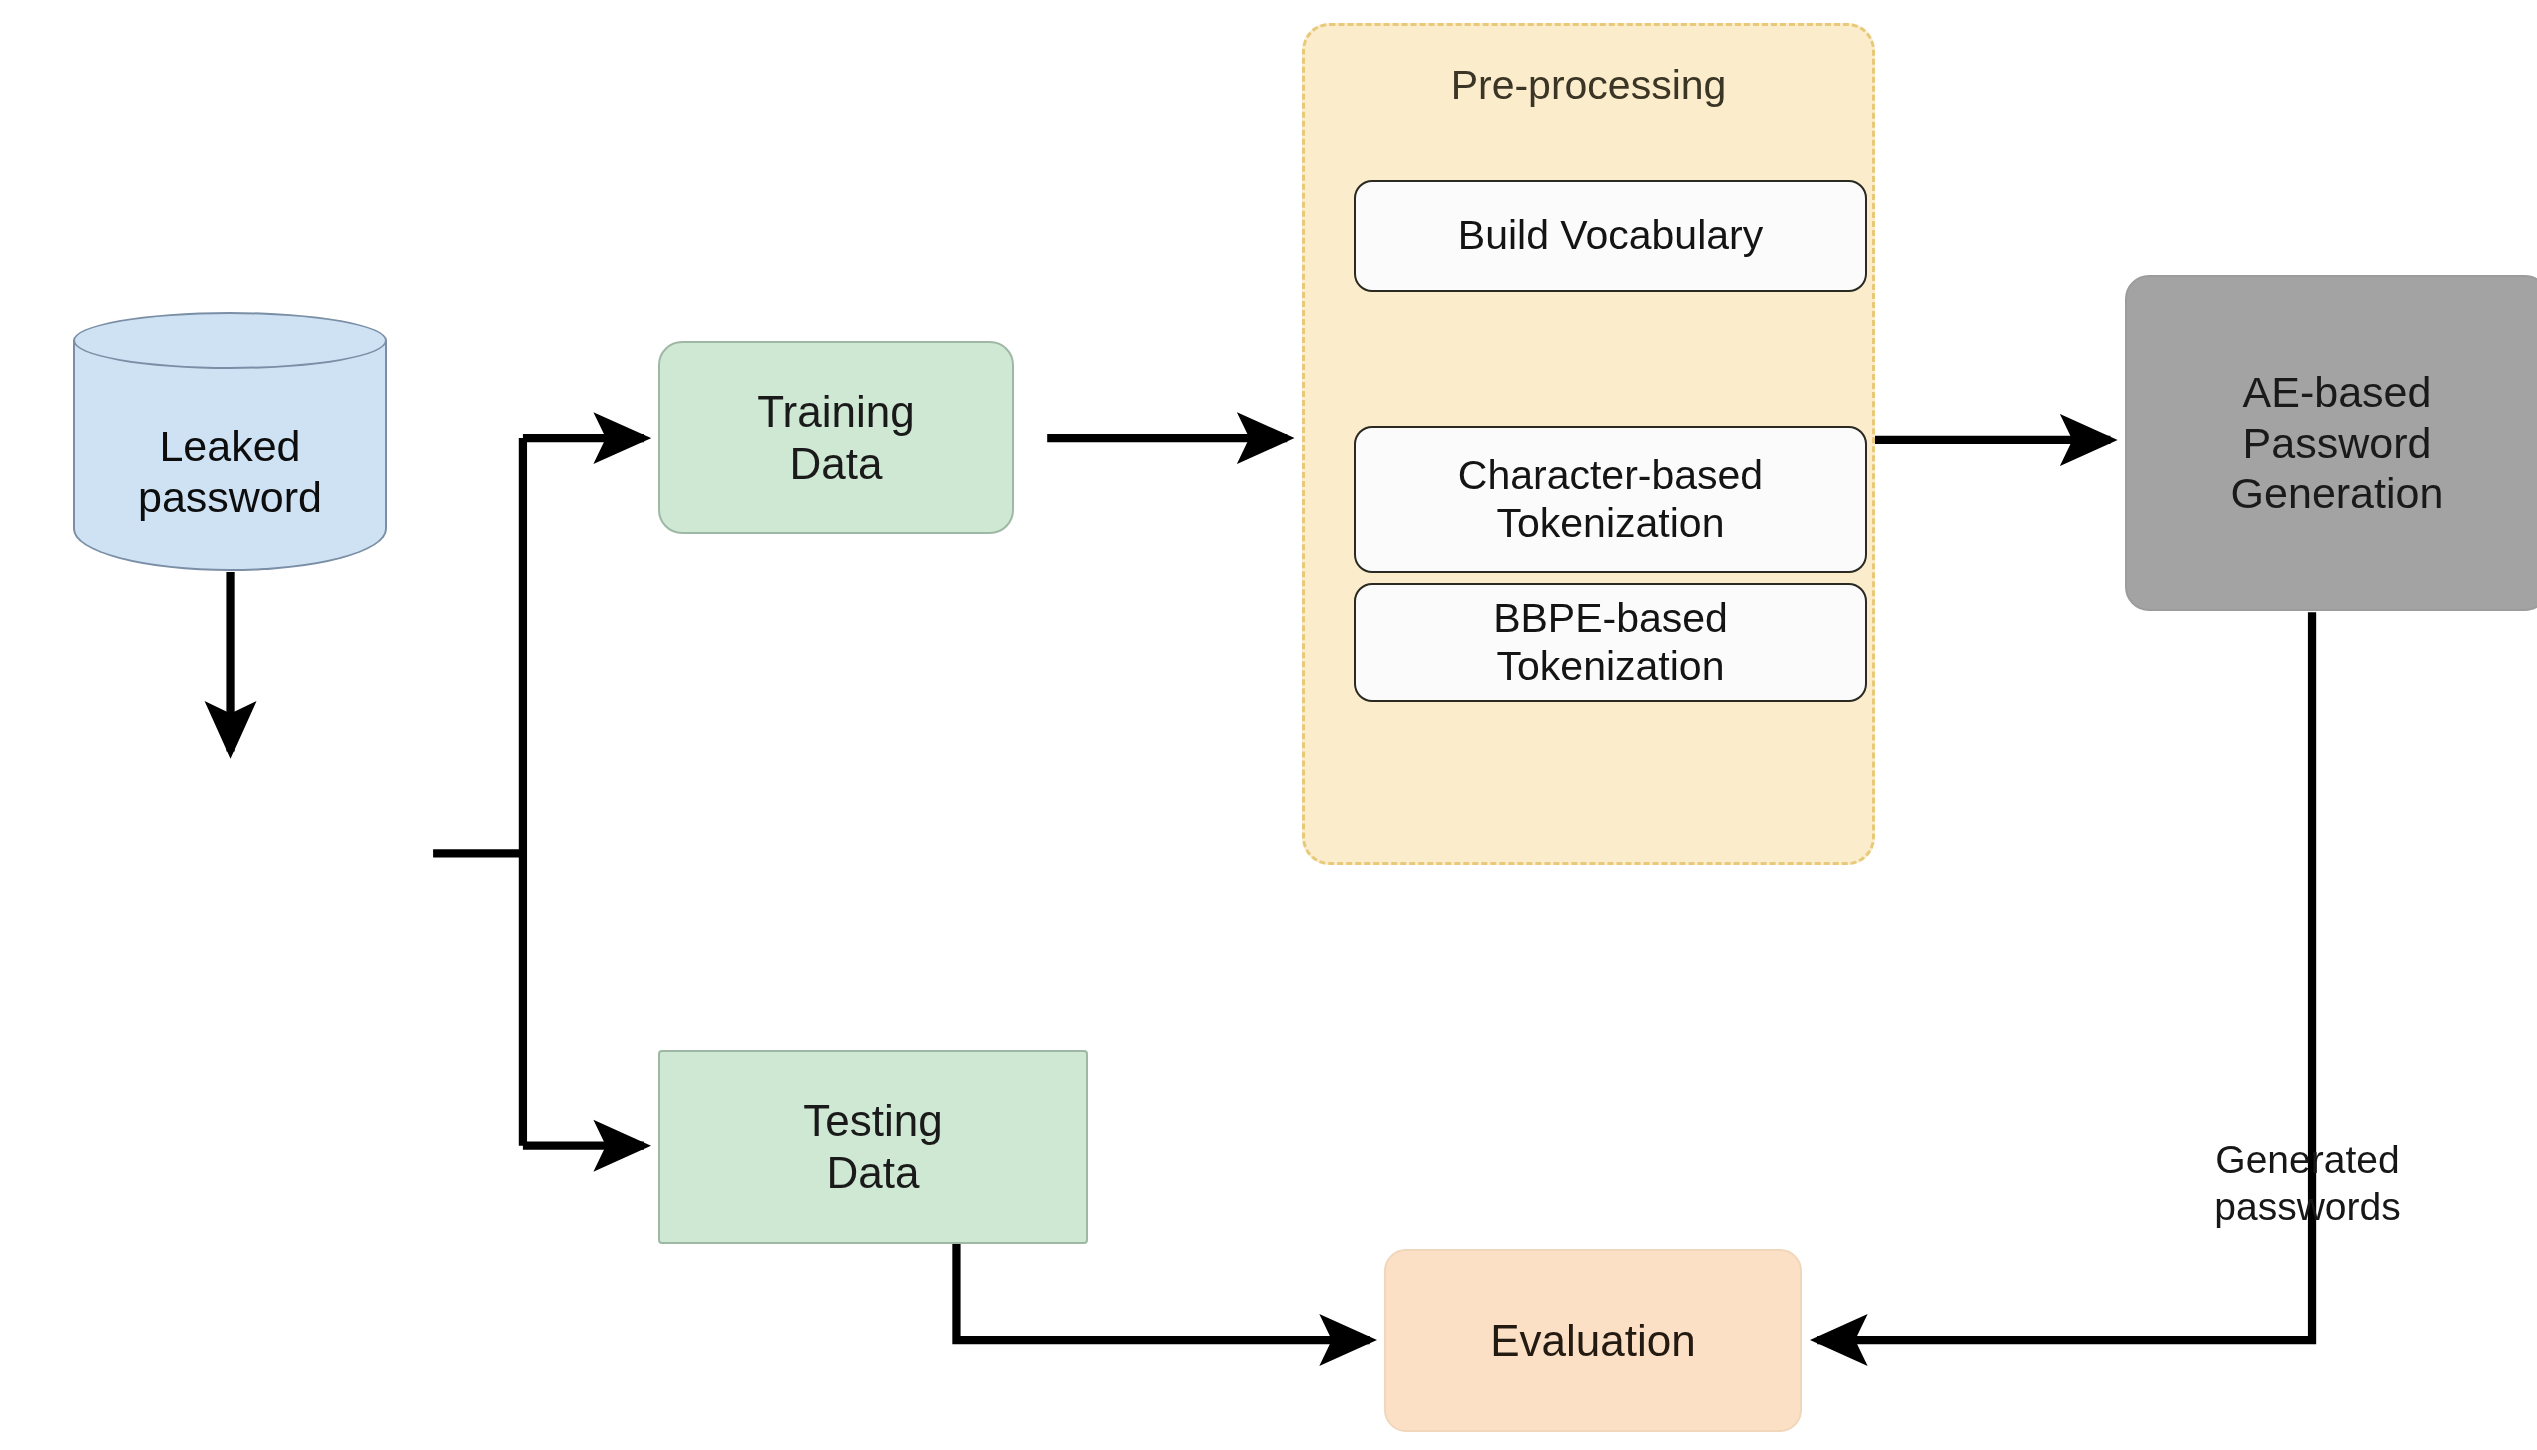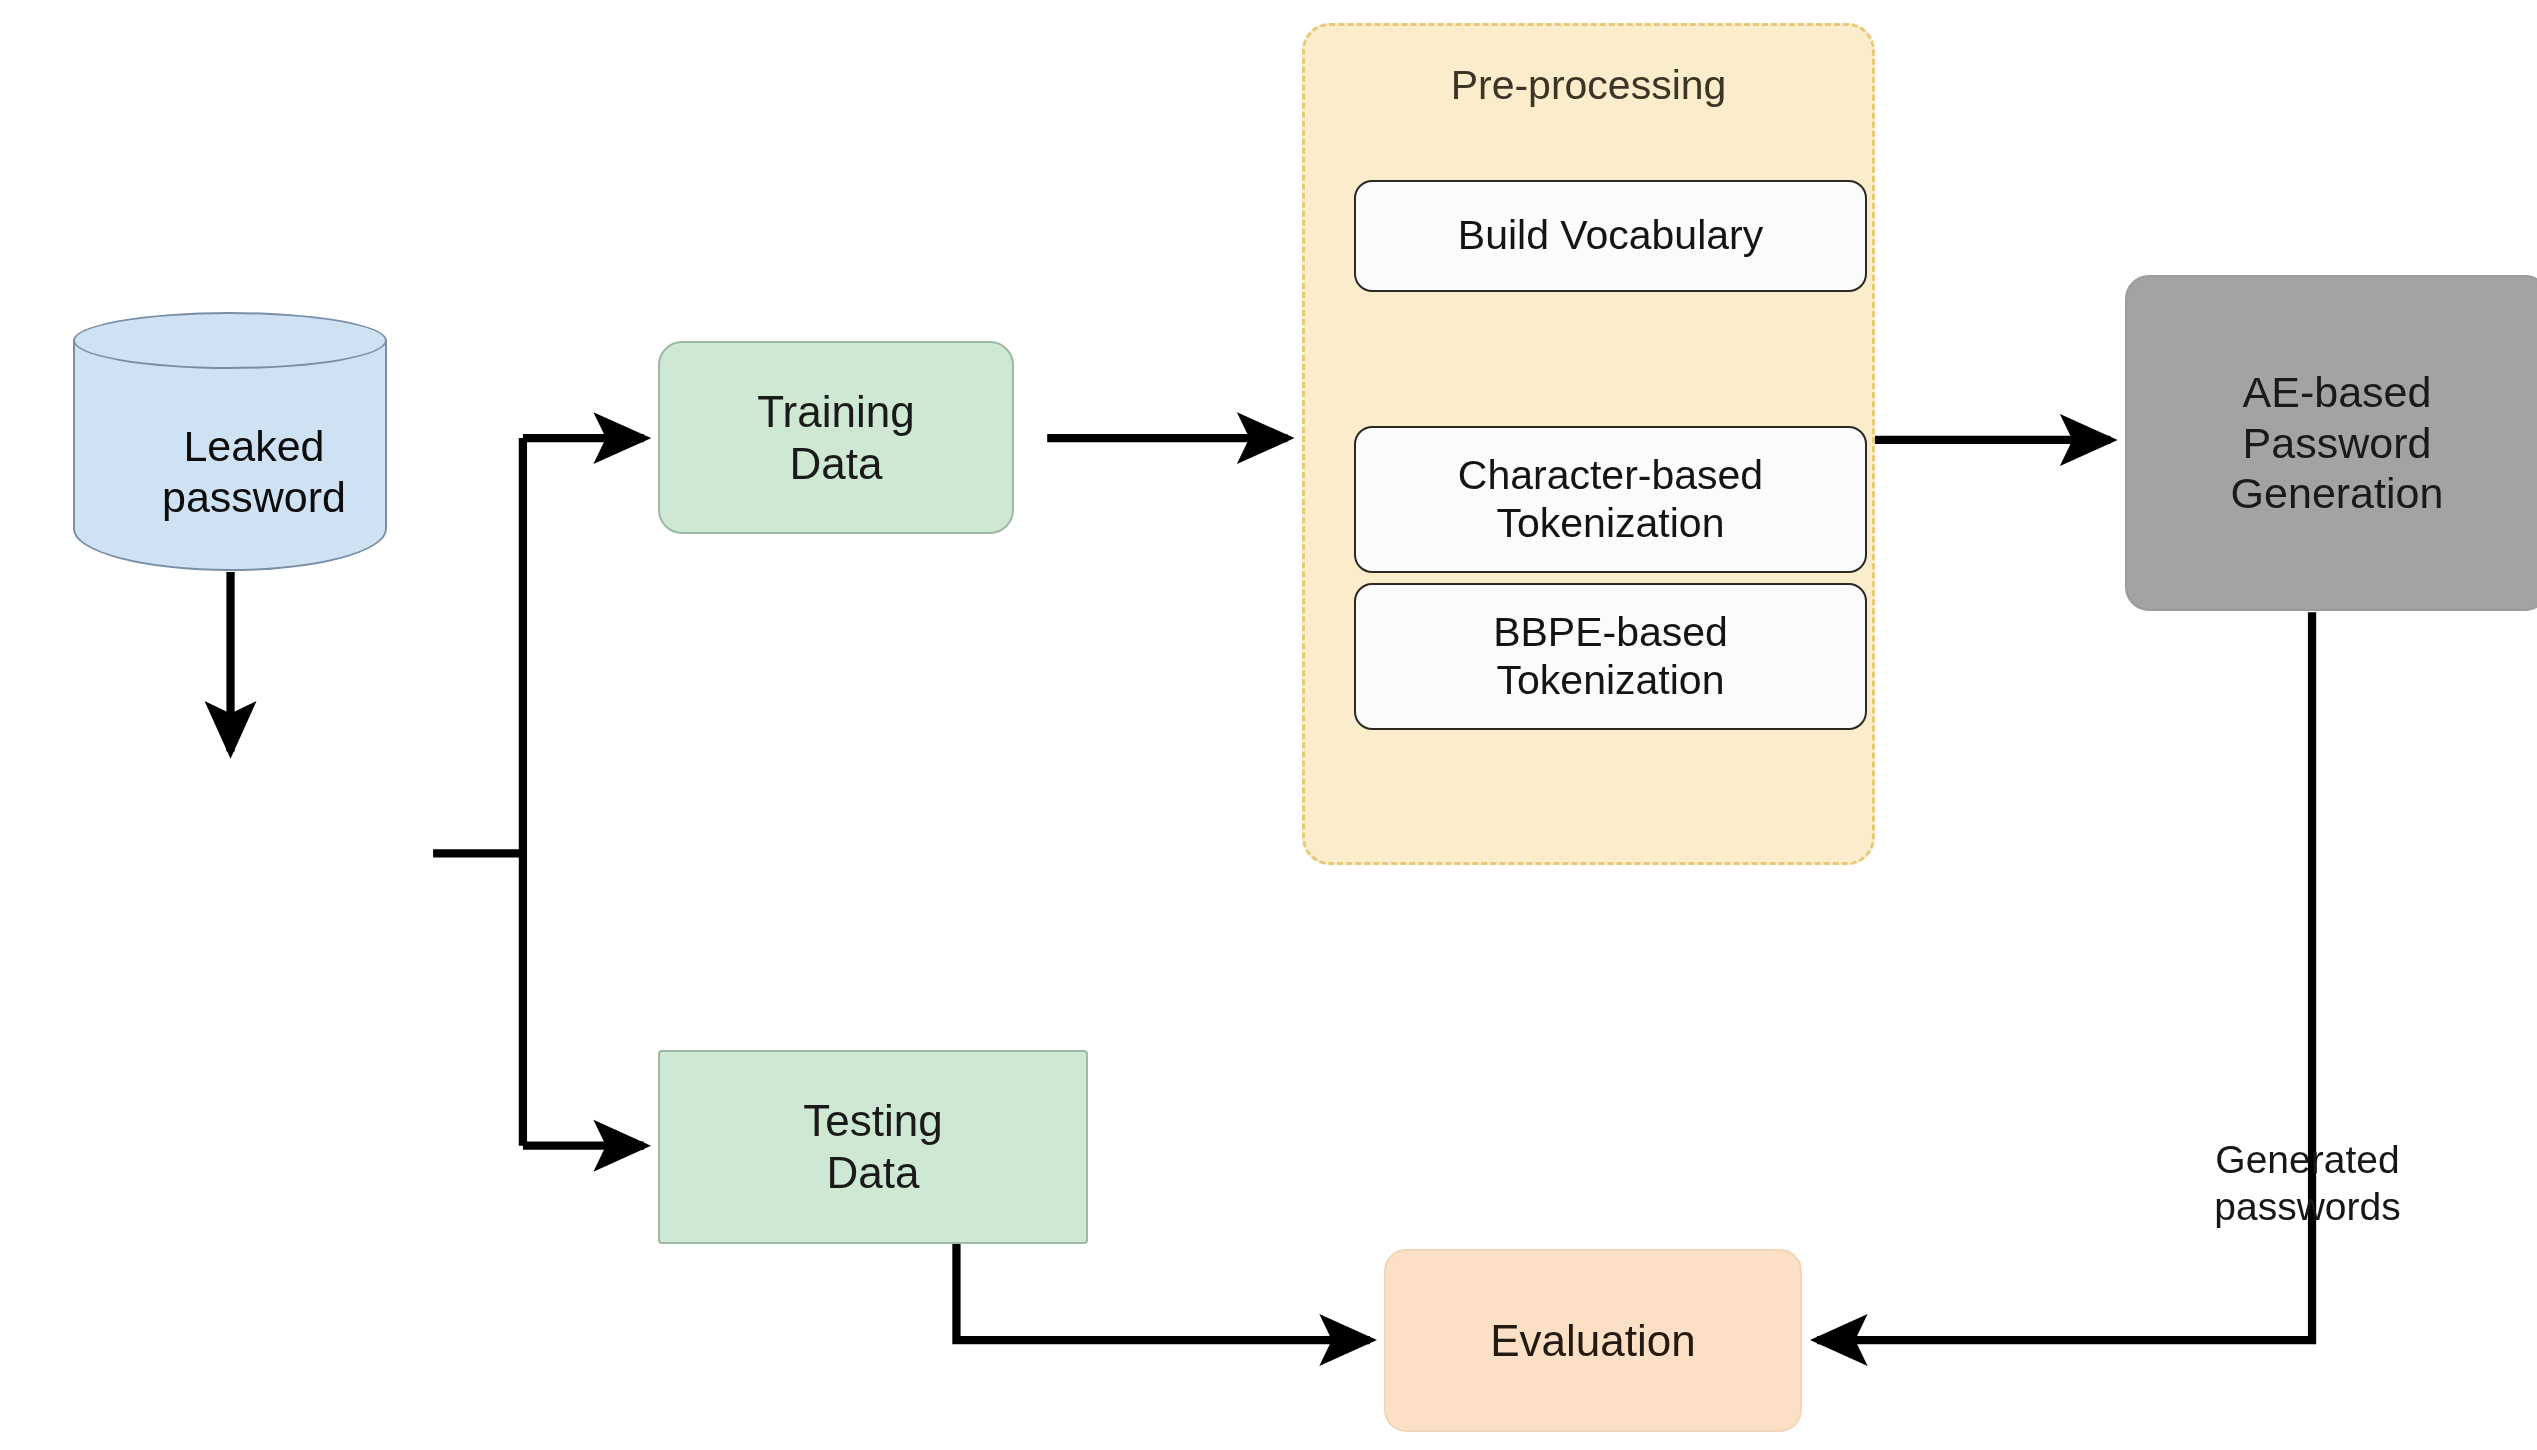--- a/index.html
+++ b/index.html
@@ -61,21 +61,20 @@
   #db-leaked-password .cyl-label {
     position: absolute;
     left: 0; top: 61px;
     width: 100%; height: 198px;
     display: flex;
     align-items: center;
     justify-content: center;
     font-size: 43px;
     color: #0d0d0d;
     white-space: pre-line;
-    padding-left: 24px;
   }
 
   
   #node-remove-duplicates {
     left: 32px; top: 764px;
     width: 401px; height: 178px;
     background: #9a8cf0;
     border: 2.8px solid #7f72d6;
     border-radius: 20px;
     font-size: 45px;
@@ -133,21 +132,21 @@
     text-align: center;
     font-size: 41px;
     color: #141414;
     line-height: 1.15;
     white-space: pre-line;
     margin-left: 20px;
   }
   #pp-build-vocabulary  { top: 154px; height: 112px; }
   #pp-build-characters  { top: 277px; height: 112px; }
   #pp-char-tokenization { top: 400px; height: 147px; }
-  #pp-bbpe-tokenization { top: 557px; height: 147px; }
+  #pp-bbpe-tokenization { top: 557px; height: 119px; }
 
   
   #node-ae-generation {
     left: 2125px; top: 275px;
     width: 424px; height: 336px;
     background: #a3a3a3;
     border: 2.8px solid #9c9c9c;
     border-radius: 24px;
     font-size: 43px;
   }

